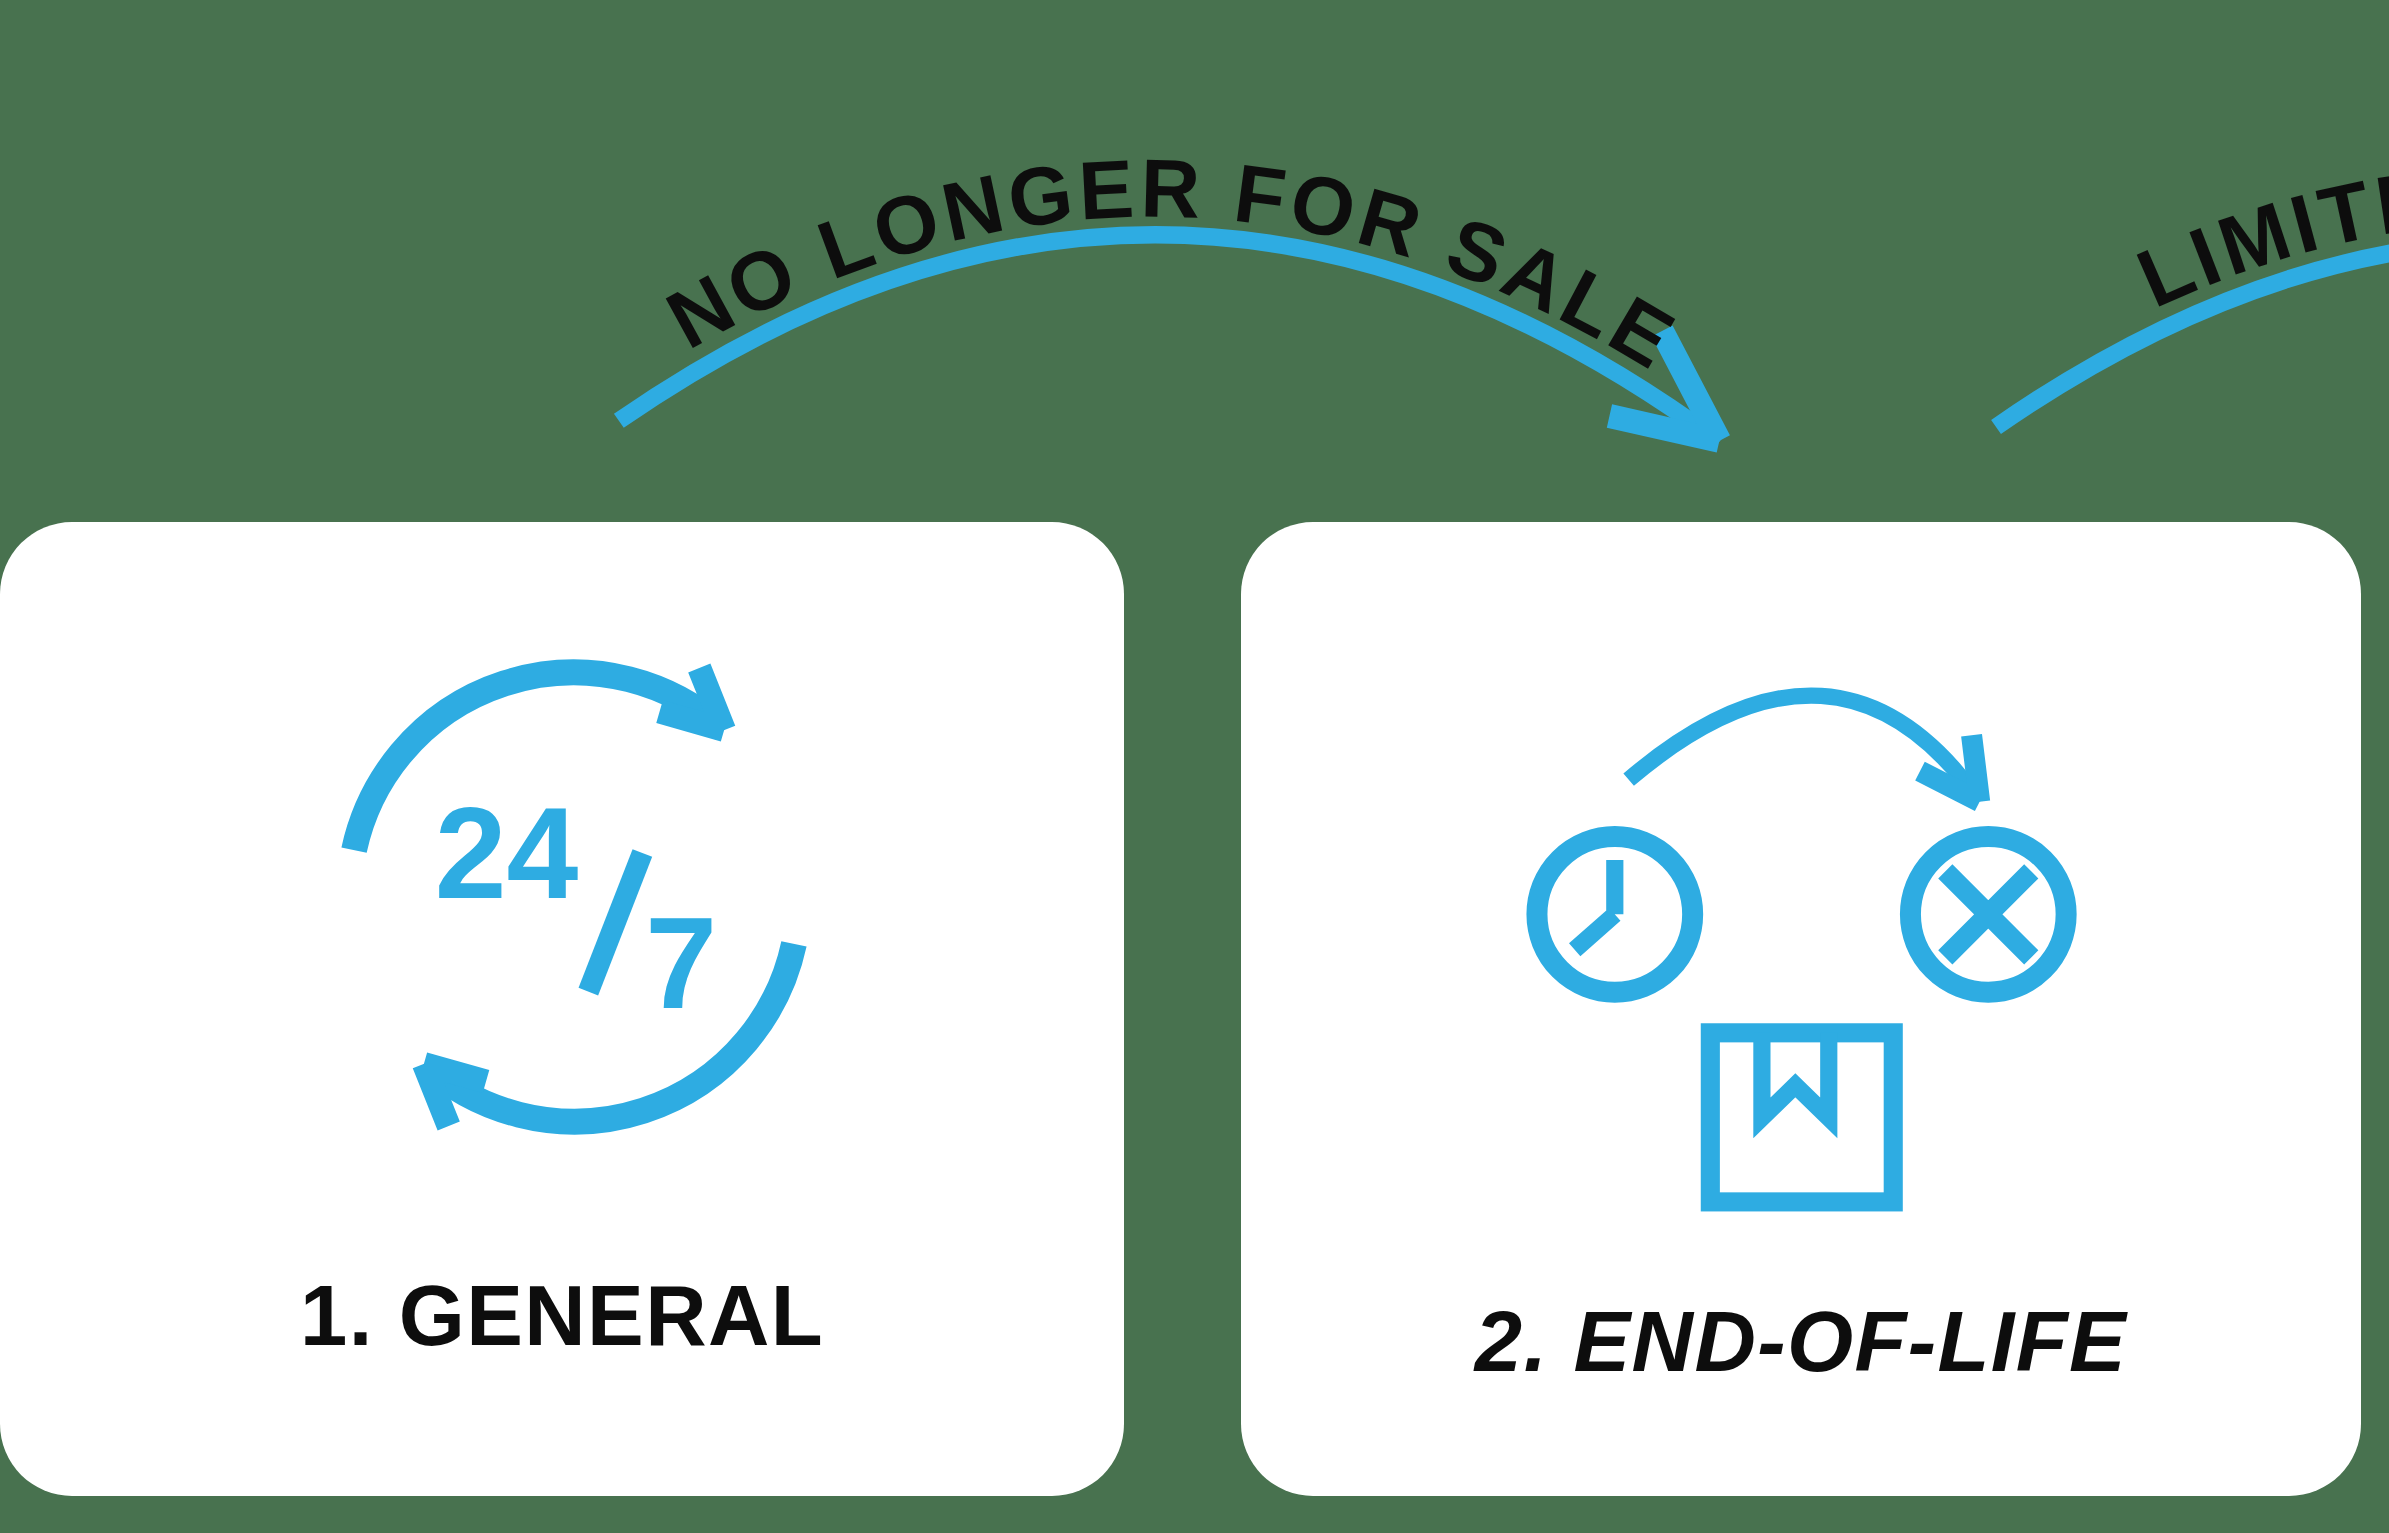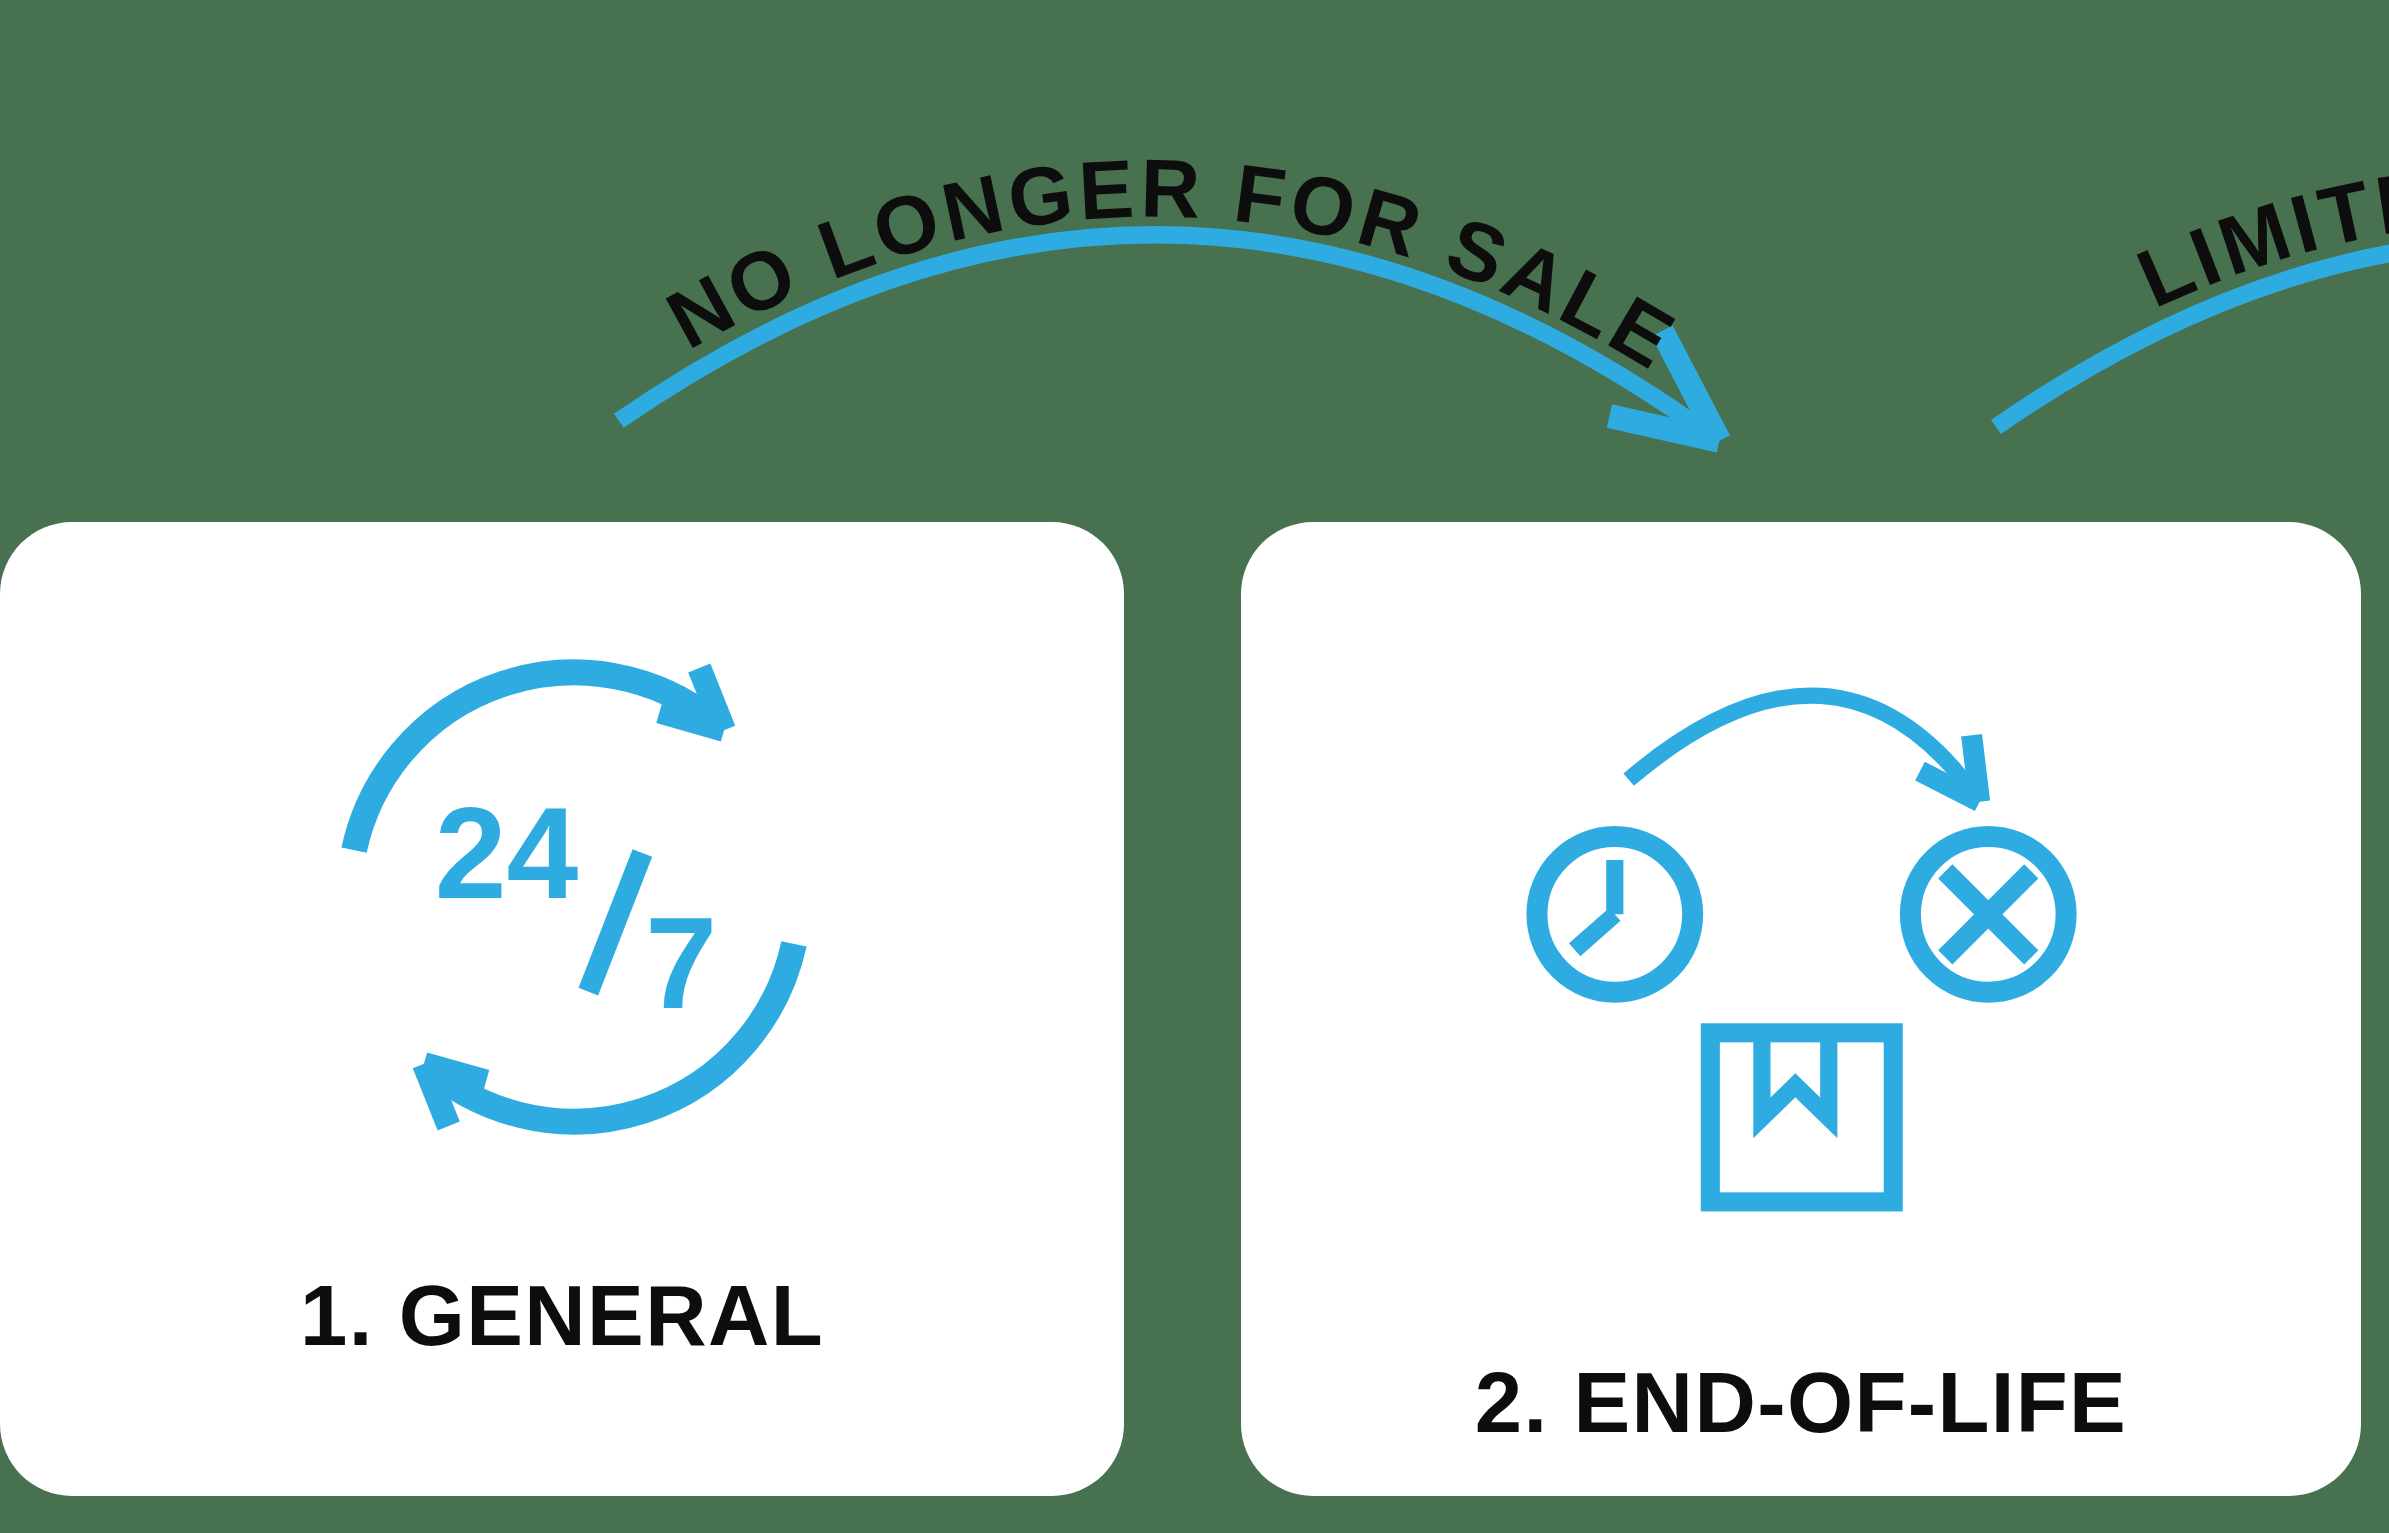--- a/index.html
+++ b/index.html
@@ -30,21 +30,21 @@
     left:0;right:0;
     text-align:center;
     font-weight:bold;
     color:var(--ink);
     font-size:85px;
     line-height:99px;
     letter-spacing:1.4px;
     white-space:nowrap;
   }
   .two-line{top:744px;}
-  .one-line{top:831px;}
+  .one-line{top:770px;font-style:italic;}
   .icon-svg{position:absolute;overflow:visible;}
   #icon-247{left:311px;top:112px;width:526px;height:526px;}
   #icon-eol{left:263px;top:117px;width:597px;height:588px;}
   .stroke{stroke:var(--accent);fill:none;}
   .ink-text{fill:var(--ink);font-weight:bold;}
   .accent-text{fill:var(--accent);font-weight:bold;}
   svg text{font-family:"Liberation Sans", sans-serif;}
   #arrow-overlay{position:absolute;left:0;top:0;width:3605px;height:1534px;}
 </style>
 </head>

